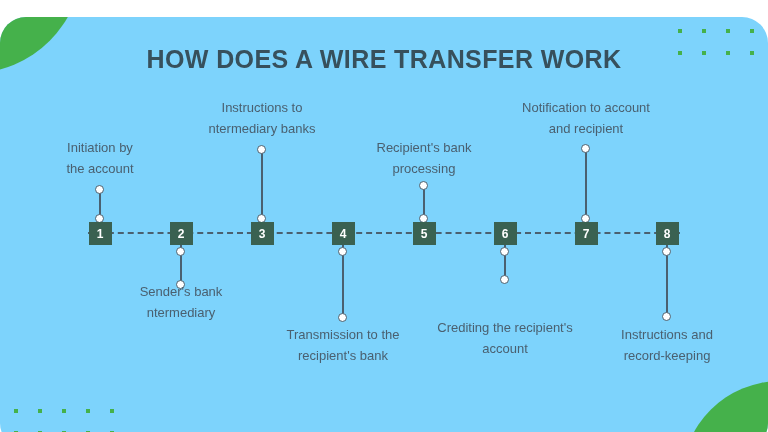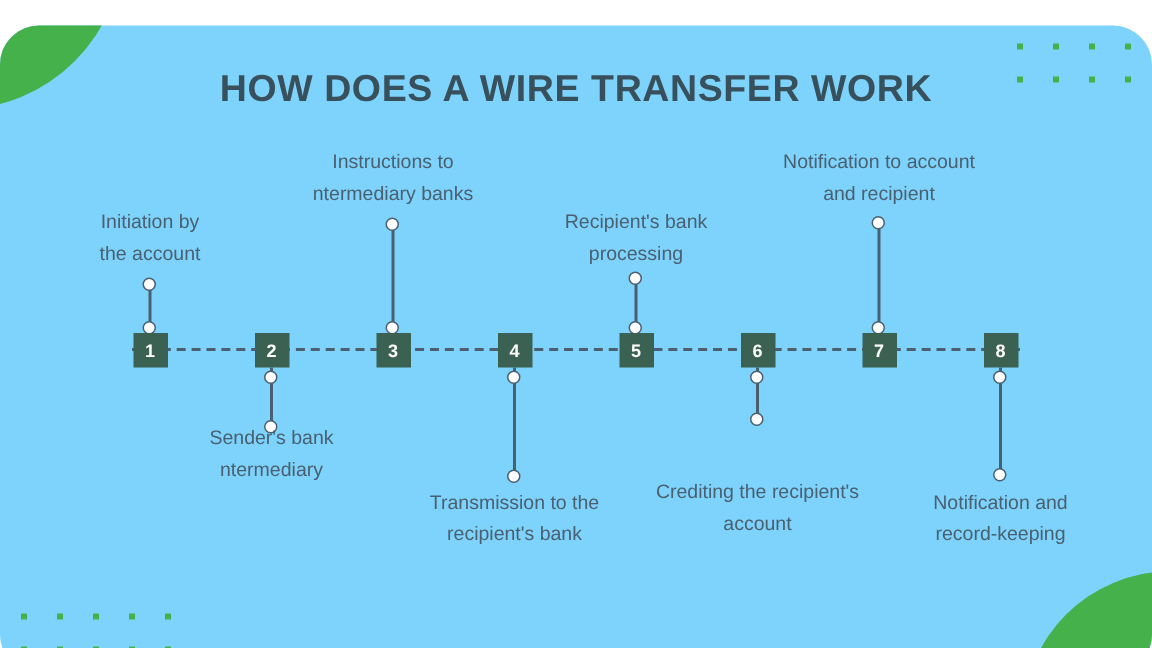--- a/index.html
+++ b/index.html
@@ -234,18 +234,18 @@
         <div class="ring" style="left: 580.8px; top: 126.5px;"></div>
         <div class="ring" style="left: 580.8px; top: 196.5px;"></div>
         <div class="label" style="width: 190px; left: 491px; top: 80px;">Notification to account
 and recipient</div>
         <div class="node" style="left: 655.5px;">
           <span>8</span>
         </div>
         <div class="stem" style="left: 666px; top: 227.5px; height: 72px;"></div>
         <div class="ring" style="left: 661.8px; top: 294.5px;"></div>
         <div class="ring" style="left: 661.8px; top: 229.5px;"></div>
-        <div class="label" style="width: 175px; left: 579.5px; top: 307px;">Notification and
+        <div class="label" style="width: 175px; left: 579.5px; top: 307px;">Instructions and
 record-keeping</div>
       </div>
   </div>
 
 </div>
 
 </body></html>

